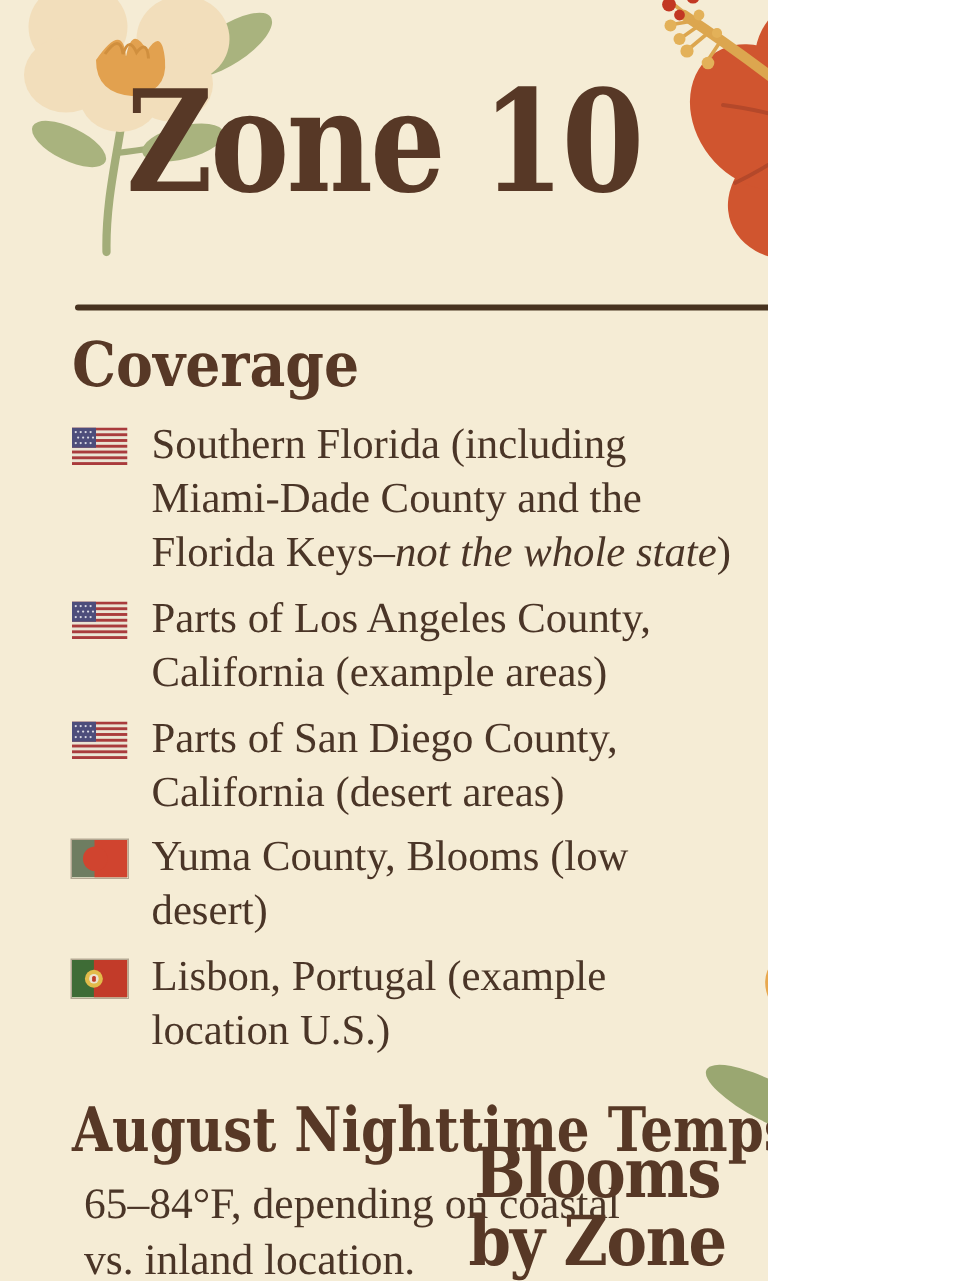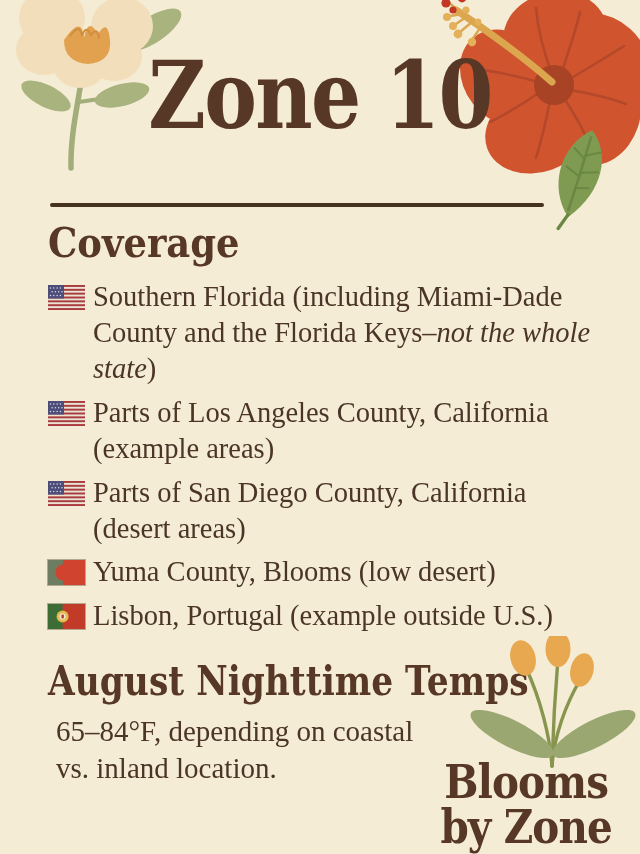--- a/index.html
+++ b/index.html
@@ -1,18 +1,18 @@
 <!DOCTYPE html>
 <html><head>
 <meta charset="utf-8">
 <style>
   html,body{margin:0;padding:0;}
   .poster{
     position:relative;
-    width:640px;height:854px;
+    width:512px;height:854px;
     background:#f5ecd5;
     overflow:hidden;
     font-family:"DejaVu Serif",serif;
     color:#4a3527;
   }
   .deco{position:absolute;pointer-events:none;}
   .page-title{
     position:absolute;top:48px;left:0;right:0;
     text-align:center;
     font-size:94px;font-weight:bold;line-height:1;
@@ -29,21 +29,21 @@
   .content{position:absolute;top:220px;left:48px;right:20px;}
   .h2{
     font-size:41px;font-weight:bold;line-height:1.15;
     color:#573826;margin:0;
     white-space:nowrap;
     transform-origin:left center;
   }
   .h2.coverage-h{transform:scaleX(.9);margin-bottom:12px;}
   .h2.temps-h{transform:scaleX(.84);margin-bottom:8px;}
   ul.coverage-list{list-style:none;margin:0;padding:0;}
-  ul.coverage-list li{display:flex;align-items:flex-start;gap:8px;margin-bottom:8px;}
+  ul.coverage-list li{display:flex;align-items:flex-start;gap:16px;margin-bottom:8px;}
   .flag{flex:0 0 auto;width:37px;height:25px;margin-top:6px;}
   .flag.bordered{box-shadow:0 0 0 1px rgba(60,42,25,.35);}
   .li-text{
     margin:0;max-width:500px;
     font-family:"Liberation Serif","DejaVu Serif",serif;
     font-size:28.5px;line-height:1.26;
     color:#4a3527;
   }
   .li-text em{font-style:italic;}
   .temps{margin-top:24px;}
@@ -251,21 +251,21 @@
       </li>
 
       <li>
         <svg class="flag bordered" viewBox="0 0 37 25" aria-hidden="true">
           <rect width="37" height="25" fill="#3e6c36"></rect>
           <rect x="14.6" width="22.4" height="25" fill="#c23b29"></rect>
           <circle cx="14.6" cy="12.5" r="6" fill="#e2bb4a"></circle>
           <circle cx="14.6" cy="12.5" r="3.2" fill="#ece3cf"></circle>
           <rect x="13.4" y="10.6" width="2.5" height="3.9" rx="1" fill="#bf3b2a"></rect>
         </svg>
-        <p class="li-text">Lisbon, Portugal (example outside U.S.)</p>
+        <p class="li-text">Lisbon, Portugal (example location U.S.)</p>
       </li>
     </ul>
 
     <div class="temps">
       <h2 class="h2 temps-h">August Nighttime Temps</h2>
       <p class="temps-body">65–84°F, depending on coastal vs. inland location.</p>
     </div>
   </div>
 
   <svg class="deco" style="left:468px;top:636px" width="170" height="138" viewBox="0 0 170 138" aria-hidden="true">

